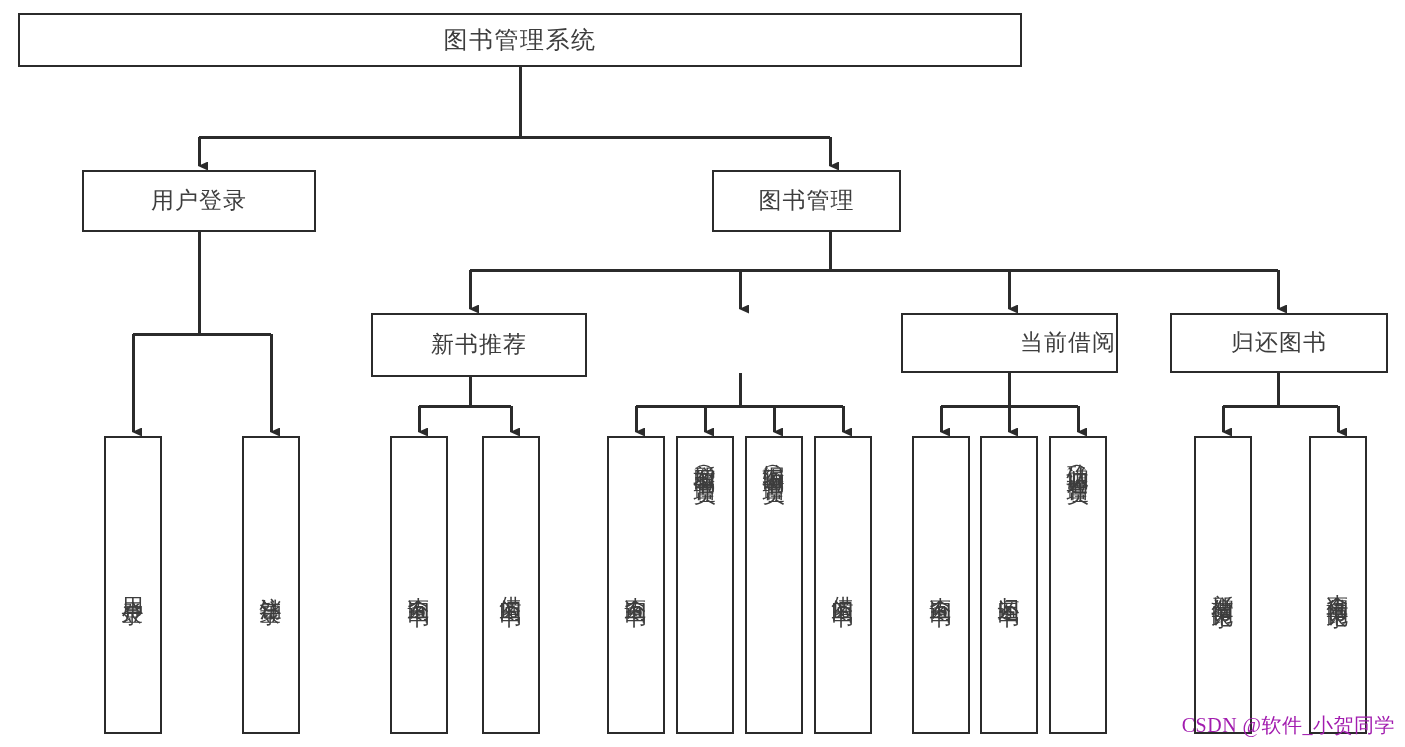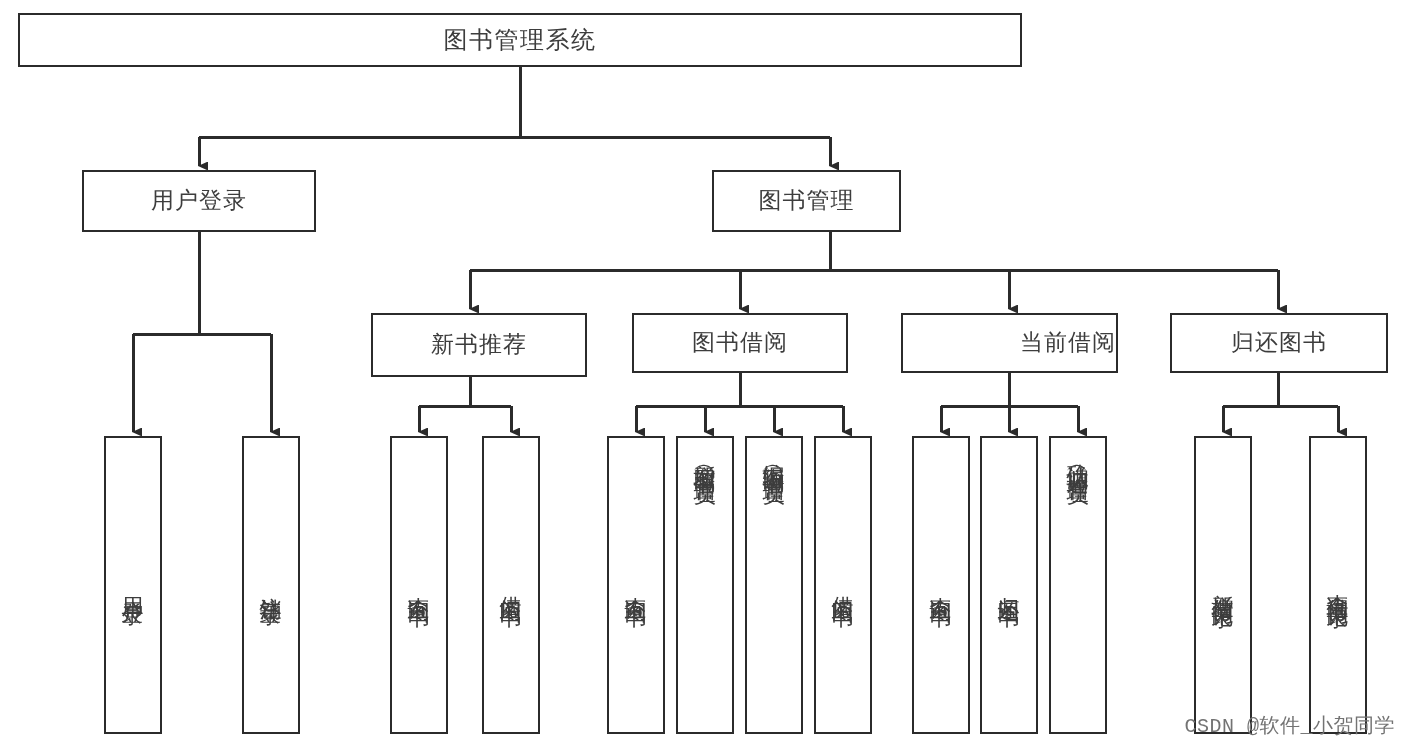--- a/index.html
+++ b/index.html
@@ -64,25 +64,25 @@
   }
   .node.vertical.centered {
     align-items: center;
     padding-top: 0;
   }
   #watermark {
     position: absolute;
     right: 10px;
     bottom: 8px;
     font-size: 20px;
-    color: #737373;
+    color: #a21caf;
     letter-spacing: 0.5px;
     z-index: 5;
     white-space: nowrap;
-    font-family: Liberation Mono, monospace;
+    font-family: Liberation Serif, serif;
   }
 </style>
 </head>
 <body>
 
 <div id="diagram-root">
 
   <svg id="edge-layer" viewBox="0 0 1405 747" width="1405" height="747" xmlns="http://www.w3.org/2000/svg">
     <defs>
       <marker id="arrowhead" markerWidth="9" markerHeight="10" refX="4.5" refY="9" orient="auto" markerUnits="userSpaceOnUse">
@@ -140,23 +140,20 @@
   <div class="node horizontal" style="left:82px; top:170px; width:234px; height:62px;">
     <span class="label">用户登录</span>
   </div>
   <div class="node horizontal" style="left:712px; top:170px; width:189px; height:62px;">
     <span class="label">图书管理</span>
   </div>
 
   <div class="node horizontal" style="left:340px; top:313px; width:216px; height:64px;margin-left:31px;">
     <span class="label">新书推荐</span>
   </div>
-  <div class="node horizontal" style="left:632px; top:313px; width:216px; height:60px;">
-    <span class="label">图书借阅</span>
-  </div>
   <div class="node horizontal" style="left:901px; top:313px; width:217px; height:60px;justify-content:flex-end;">
     <span class="label">当前借阅</span>
   </div>
   <div class="node horizontal" style="left:1170px; top:313px; width:218px; height:60px;">
     <span class="label">归还图书</span>
   </div>
 
   <div class="node vertical centered" style="left:104px; top:436px; width:58px; height:298px;">
     <span class="label">用户登录</span>
   </div>

